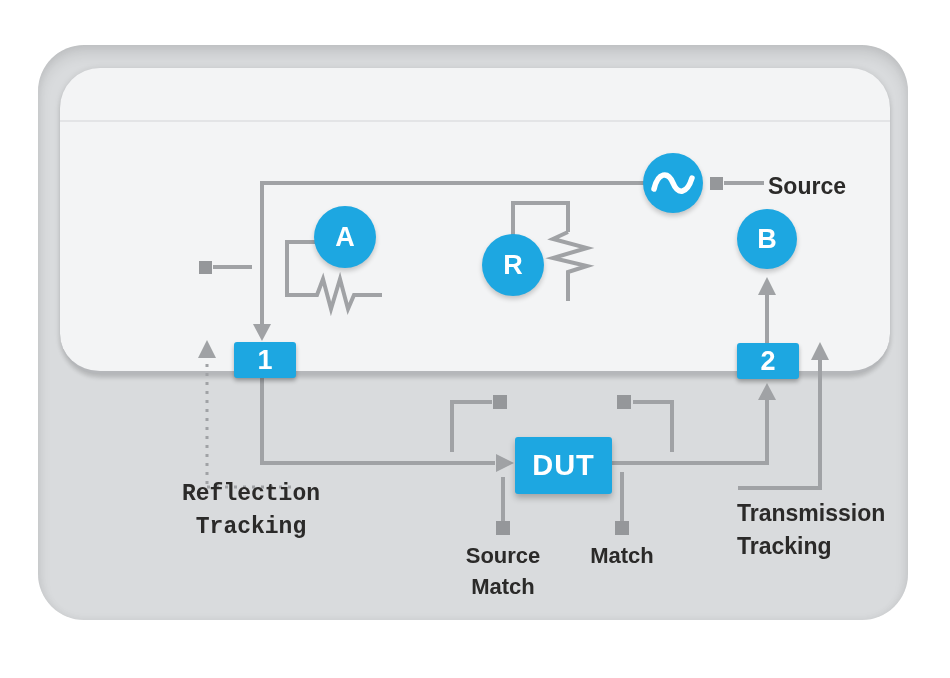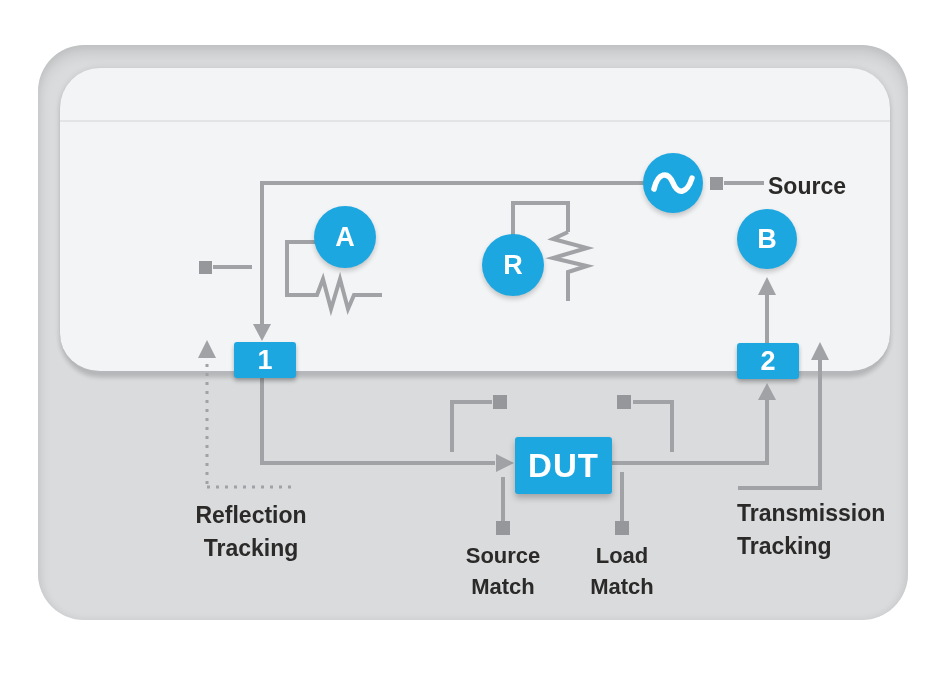--- a/index.html
+++ b/index.html
@@ -34,21 +34,21 @@
     color:#ffffff;font-weight:700;display:flex;align-items:center;justify-content:center;
     box-shadow:0 3px 5px rgba(0,0,0,0.20);z-index:4;font-size:27px;
   }
   .port-box{
     position:absolute;width:62px;height:36px;background:var(--accent-blue,#1da7e1);
     color:#ffffff;font-weight:700;font-size:27px;display:flex;align-items:center;justify-content:center;
     border-radius:3px;box-shadow:0 3px 4px rgba(0,0,0,0.28);z-index:4;
   }
   .dut-box{
     position:absolute;left:515px;top:437px;width:97px;height:57px;
-    background:var(--accent-blue,#1da7e1);color:#ffffff;font-weight:700;font-size:33px;
+    background:var(--accent-blue,#1da7e1);color:#ffffff;font-weight:700;font-size:29px;
     letter-spacing:1px;display:flex;align-items:center;justify-content:center;
     border-radius:3px;box-shadow:0 4px 6px rgba(0,0,0,0.25);z-index:4;
   }
   .diagram-label{
     position:absolute;color:var(--text-dark,#2b2a29);font-weight:700;font-size:23px;
     line-height:32px;z-index:5;white-space:nowrap;
   }
   .center{text-align:center;}
 </style>
 </head>
@@ -131,33 +131,32 @@
   </div>
 
   <div class="dut-box">
     <span>DUT</span>
   </div>
 
   <div class="diagram-label" style="left:768px;top:170px;">Source</div>
 
 
 
-  <div class="diagram-label center" style="left:160px;top:499px;width:182px;line-height:33px;">
+  <div class="diagram-label center" style="left:160px;top:478px;width:182px;line-height:33px;font-family:Liberation Mono, monospace;">
     <div>Reflection</div>
     <div>Tracking</div>
   </div>
 
   <div class="diagram-label" style="left:737px;top:497px;line-height:33px;">
     <div>Transmission</div>
     <div>Tracking</div>
   </div>
 
   <div class="diagram-label center" style="left:443px;top:540px;width:120px;font-size:22px;line-height:31px;">
     <div>Source</div>
     <div>Match</div>
   </div>
 
   <div class="diagram-label center" style="left:562px;top:540px;width:120px;font-size:22px;line-height:31px;">
-    <div>Load</div>
     <div>Match</div>
   </div>
 
 </div>
 
 </body></html>

